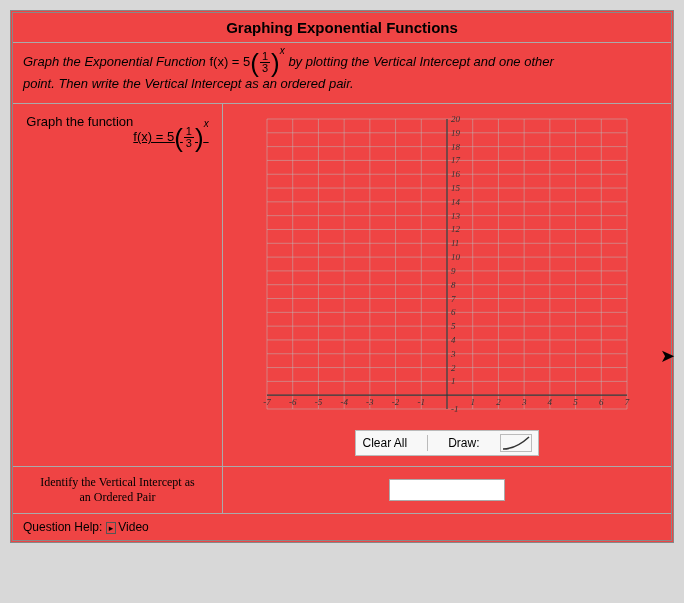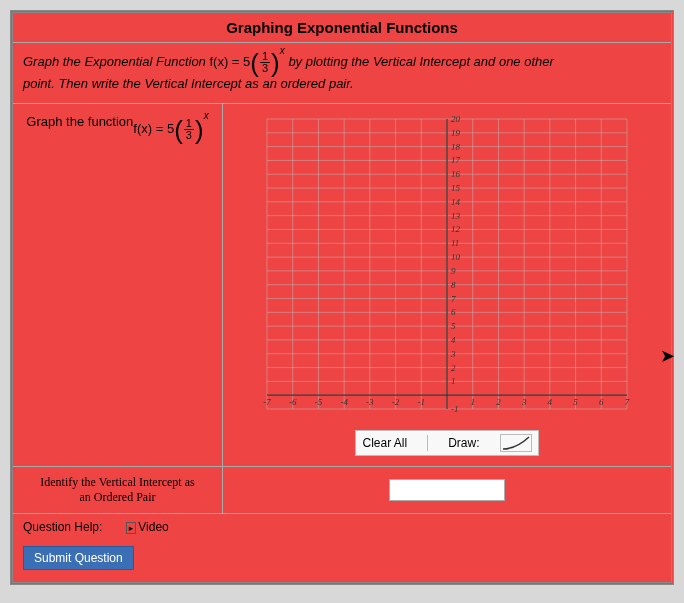--- a/index.html
+++ b/index.html
@@ -177,21 +177,21 @@
     <span class="formula">
       <span>f(x) = 5</span><span class="paren-big">(</span><span class="frac"><span class="num">1</span><span class="den">3</span></span><span class="paren-big">)</span><sup class="exp">x</sup>
     </span>
     <span> by plotting the Vertical Intercept and one other</span><br>
     <span>point. Then write the Vertical Intercept as an ordered pair.</span>
   </div>
 
   <div class="content-row">
     <div class="left-cell">
       <div>Graph the function</div>
-      <div class="formula" style="margin-top:4px;">
+      <div class="formula" style="margin-top:12px;text-decoration:underline;">
         <span>f(x) = 5</span><span class="paren-big">(</span><span class="frac"><span class="num">1</span><span class="den">3</span></span><span class="paren-big">)</span><sup class="exp">x</sup>
       </div>
     </div>
     <div class="right-cell">
       <div class="graph-container">
         <svg class="graph-svg" viewBox="0 0 380 310">
           <g id="grid">
               <line x1="10" x2="10" y1="295" y2="5" stroke="#bbb" stroke-width="0.5"></line>
               <line x1="35.71428571428571" x2="35.71428571428571" y1="295" y2="5" stroke="#bbb" stroke-width="0.5"></line>
               <line x1="61.42857142857142" x2="61.42857142857142" y1="295" y2="5" stroke="#bbb" stroke-width="0.5"></line>
@@ -291,24 +291,21 @@
       <div>Identify the Vertical Intercept as</div>
       <div>an Ordered Pair</div>
     </div>
     <div class="answer-right">
       <input type="text" class="answer-input" style="">
     </div>
   </div>
 
   <div class="help-row">
     <span>Question Help:</span>
-    <span style="cursor:pointer; margin-left:20px;">
+    <span style="cursor:pointer; margin-left:0;">
       <span class="video-icon">▸</span><span>Video</span>
     </span>
   </div>
 
-  <div class="submit-row">
-    <button class="submit-btn">Submit Question</button>
-  </div>
 
 </div>
 
 <div class="cursor" style="left:660px; top:345px;">➤</div>
 
 </body></html>

